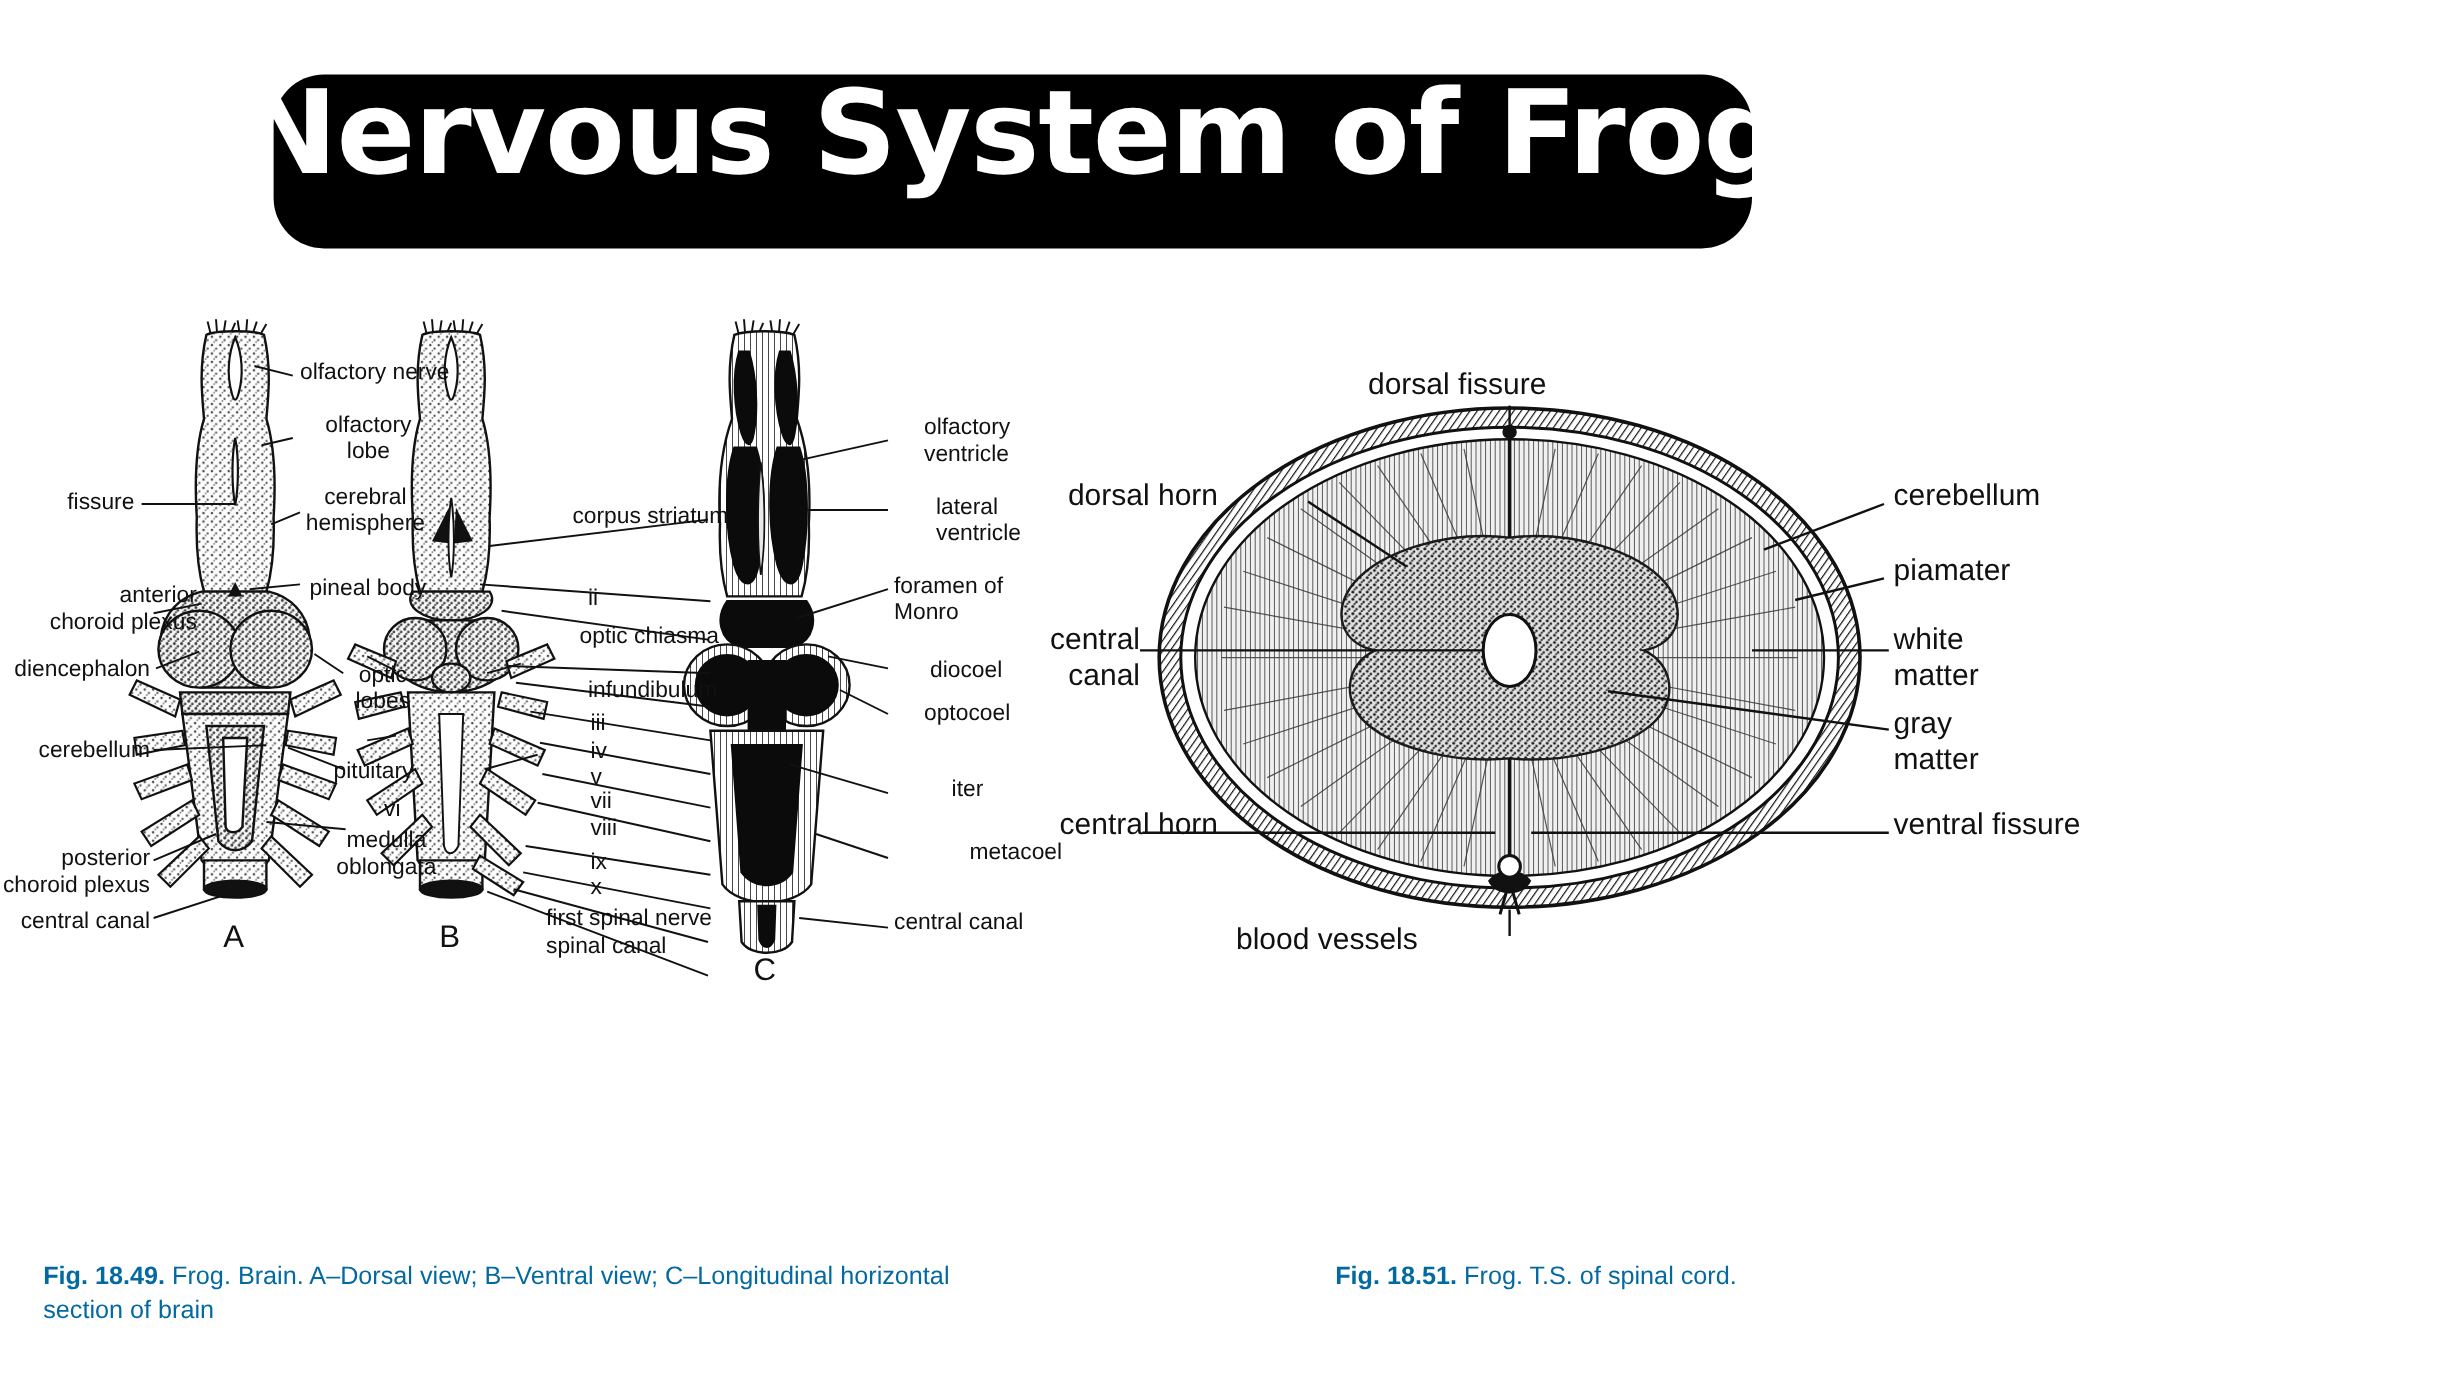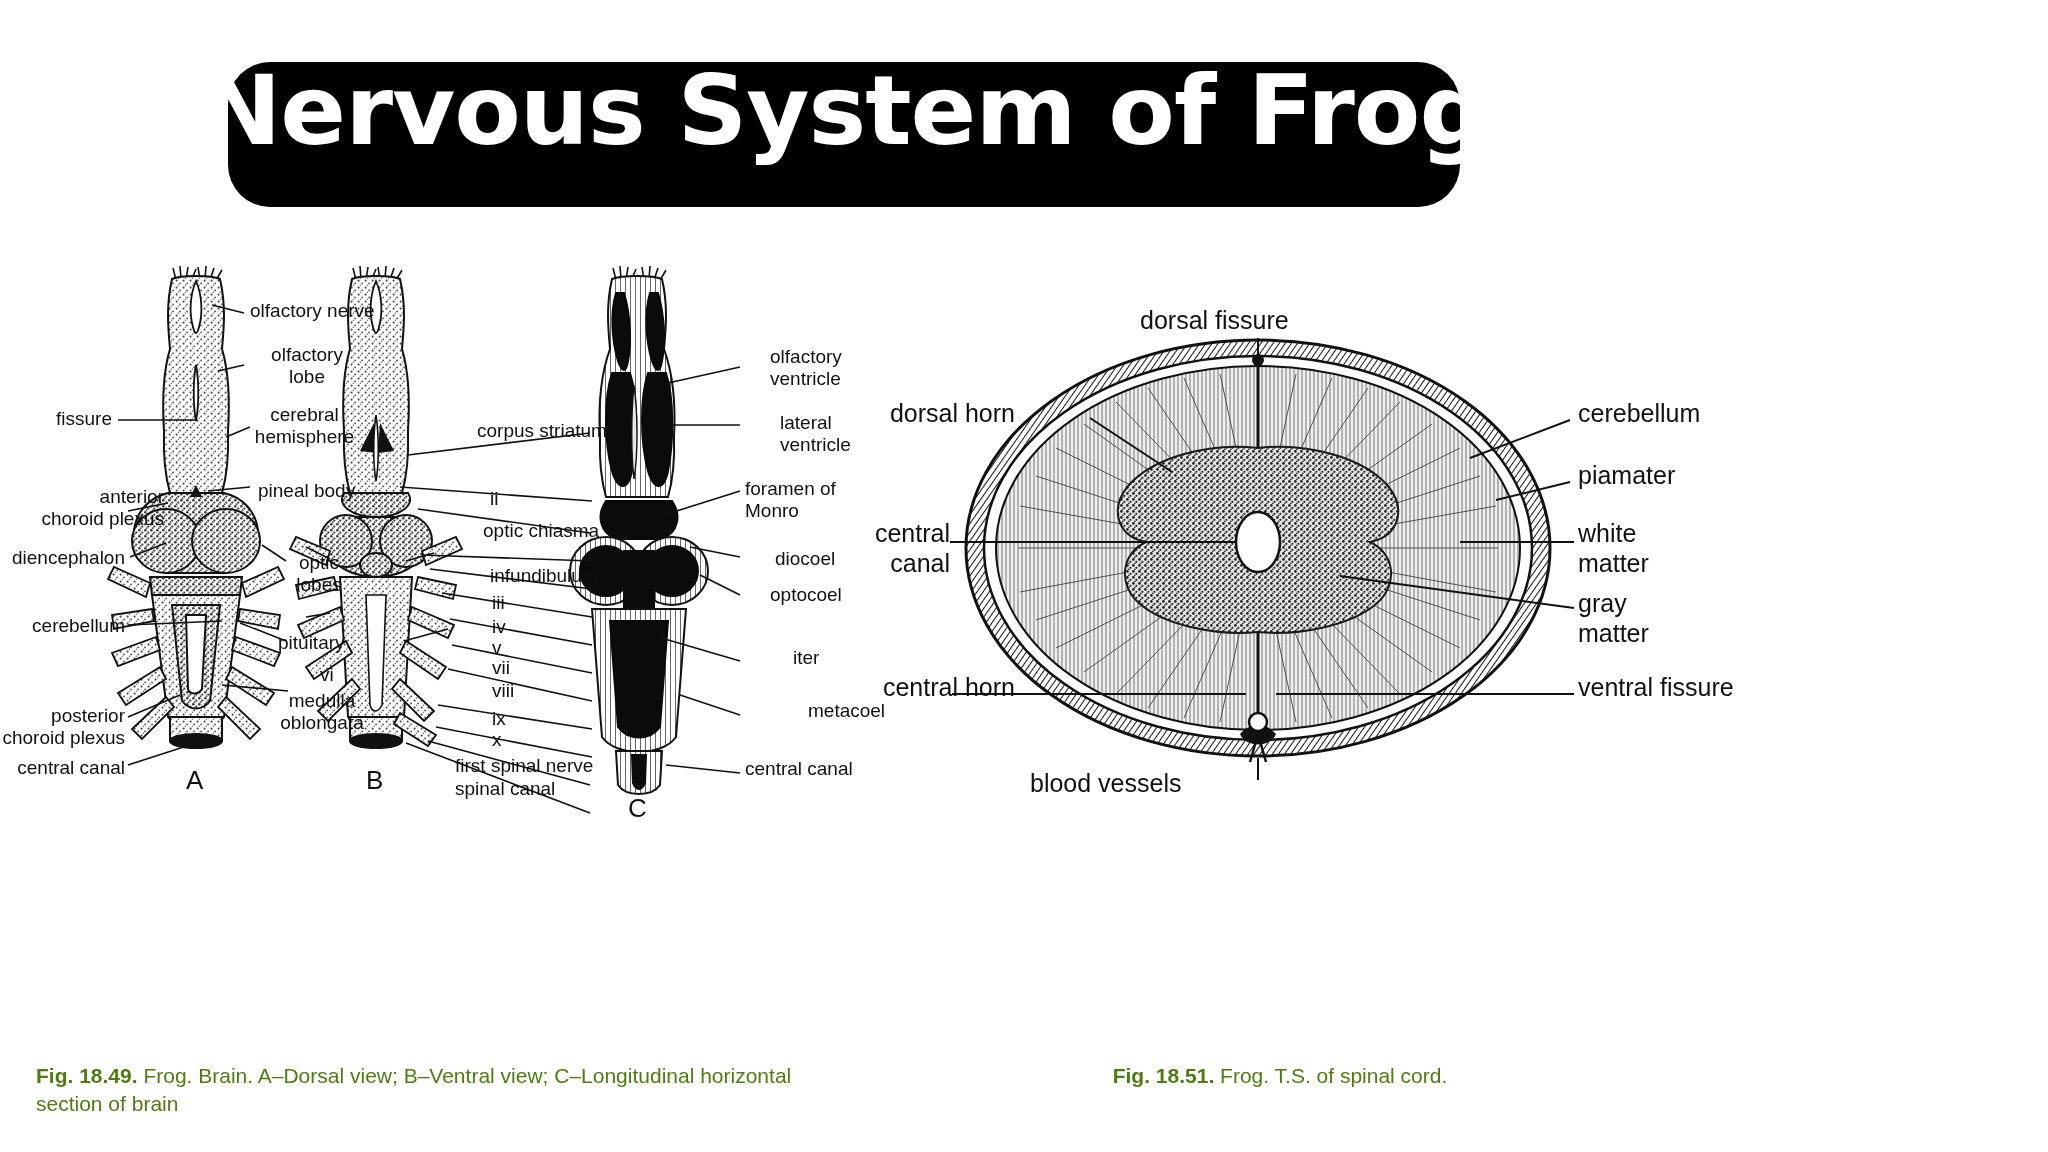--- a/index.html
+++ b/index.html
@@ -20,21 +20,21 @@
   .lbl{position:absolute;font-family:"Liberation Sans",sans-serif;font-size:19px;color:#111;
        line-height:1.18;white-space:pre;font-weight:500;}
   .lbl.r{text-align:right;}
   .lbl.c{text-align:center;}
   .rlbl{position:absolute;font-family:"Liberation Sans",sans-serif;font-size:25px;color:#111;
         line-height:1.2;white-space:pre;}
   .rlbl.r{text-align:right;}
   .panel-letter{position:absolute;font-family:"Liberation Sans",sans-serif;font-size:26px;color:#111;}
 
   
-  .cap{position:absolute;font-family:"Liberation Sans",sans-serif;font-size:21px;color:#4d7c0f;line-height:1.35;margin-top:12px;}
+  .cap{position:absolute;font-family:"Liberation Sans",sans-serif;font-size:21px;color:#0369a1;line-height:1.35;}
 
   
   .fig{position:absolute;}
   svg{display:block;overflow:visible;}
 </style>
 </head>
 <body>
 
 <div id="stage">
 

